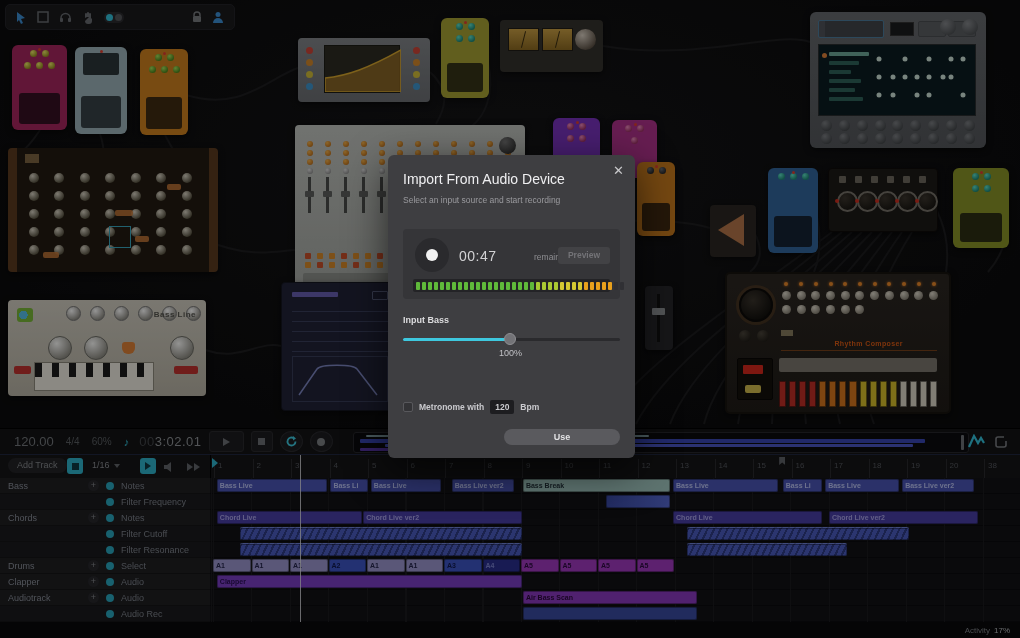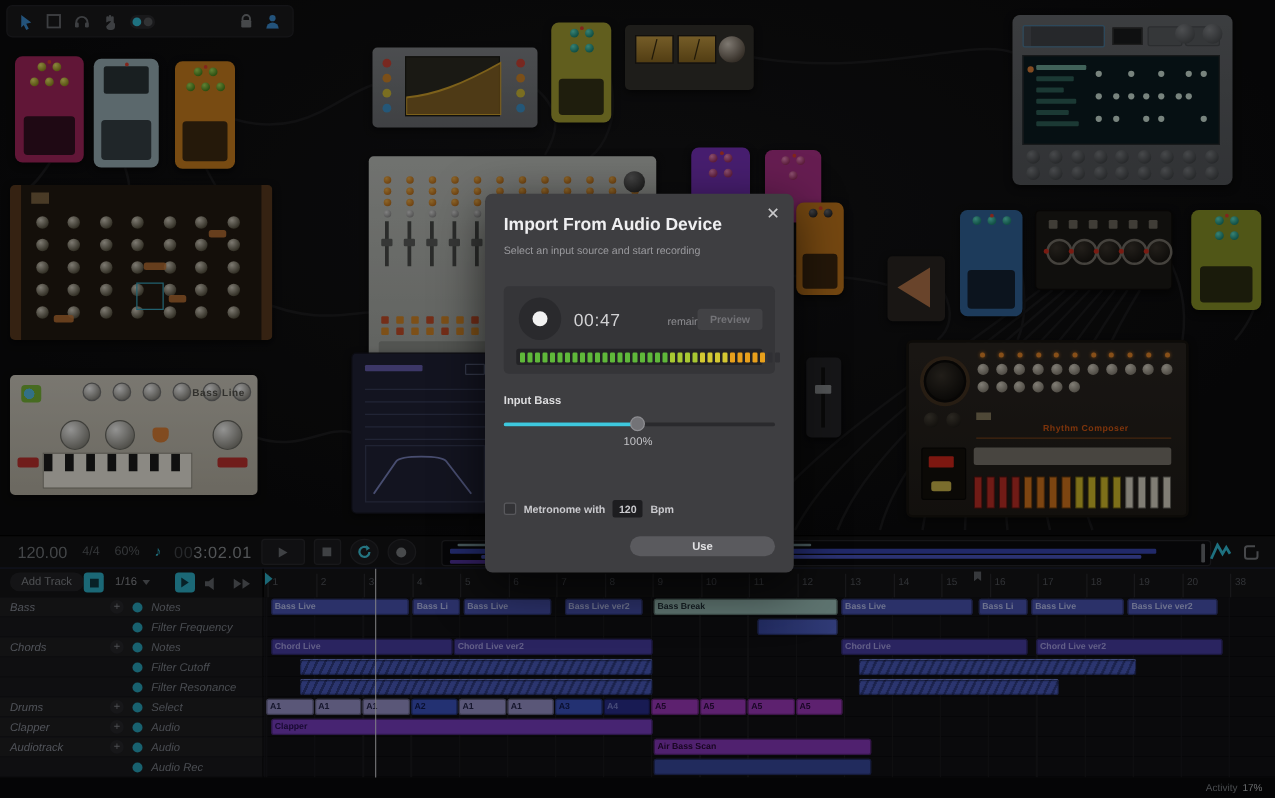--- a/index.html
+++ b/index.html
@@ -141,21 +141,21 @@
   .cybtn .dtri{width:0;height:0;border-top:4px solid transparent;border-bottom:4px solid transparent;border-left:6px solid #0e3a44;}
   #gridsel{position:absolute;left:92px;top:5px;color:#8a8d92;font-size:9px;}
   .carot{display:inline-block;width:0;height:0;border-left:3px solid transparent;border-right:3px solid transparent;border-top:4px solid #63666b;margin-left:4px;vertical-align:middle;}
   #ruler{position:absolute;left:210px;top:0;width:810px;height:23px;border-left:1px solid #000;}
   .rtick{position:absolute;top:4px;bottom:0;width:1px;background:#2a2a2e;}
   .rnum{position:absolute;top:6px;font-size:8px;color:#55585e;}
   .mk-loop{position:absolute;left:1px;top:3px;width:0;height:0;border-top:5px solid transparent;border-bottom:5px solid transparent;border-left:6px solid #2fb4cc;}
   .mk-end{position:absolute;top:2px;width:6px;height:8px;background:#606368;clip-path:polygon(0 0,100% 0,100% 100%,50% 70%,0 100%);}
   
   #tracks-panel{position:absolute;left:0;top:478px;width:210px;height:144px;background:#1b1b1e;border-right:1px solid #000;z-index:2;}
-  .trow{position:absolute;left:0;width:210px;height:16px;border-bottom:1px solid #161618;box-sizing:border-box;font-style:italic;}
+  .trow{position:absolute;left:0;width:210px;height:16px;border-bottom:1px solid #161618;box-sizing:border-box;}
   .trow.first{background:#1f1f22;}
   .tname{position:absolute;left:8px;top:3px;font-size:9px;color:#8b909a;}
   .plus{position:absolute;left:88px;top:2px;width:11px;height:11px;border-radius:50%;background:#28282c;color:#84878c;font-size:9px;line-height:11px;text-align:center;}
   .pdot{position:absolute;left:106px;top:4px;width:8px;height:8px;border-radius:50%;background:#2aa8bf;}
   .pname{position:absolute;left:121px;top:3px;font-size:9px;color:#7e838c;}
   #timeline-body{position:absolute;left:210px;top:478px;width:810px;height:144px;z-index:2;background:#121215;
     background-image:repeating-linear-gradient(to right,#1a1a1e 0 1px,transparent 1px 38.5px),repeating-linear-gradient(to bottom,transparent 0 15px,#0c0c0e 15px 16px);background-position:3px 0,0 0;}
   .clip{position:absolute;height:13px;border-radius:2px;font-size:7px;font-weight:bold;line-height:13px;padding-left:3px;box-sizing:border-box;overflow:hidden;white-space:nowrap;box-shadow:inset 0 0 0 1px rgba(0,0,0,.35);}
   .c-blue{background:#4a55b5;color:#bcc4f4;}
   .c-light{background:#a2c9c2;color:#24323a;}
@@ -171,21 +171,21 @@
   .c-recblue{background:#3a4aa0;}
   #playhead{position:absolute;left:300px;top:455px;width:1px;height:167px;background:rgba(225,225,230,.8);z-index:4;}
   
   #status-bar{position:absolute;left:0;top:622px;width:1020px;height:16px;background:#0a0a0b;z-index:2;display:flex;align-items:center;justify-content:flex-end;padding-right:10px;box-sizing:border-box;gap:4px;}
   #status-bar span{font-size:8px;}
   #act-label{color:#7e8288;} #act-val{color:#b8bcc0;}
   
   #dim{position:absolute;left:0;top:0;width:1020px;height:638px;background:rgba(0,0,0,.42);z-index:50;}
   #modal{position:absolute;left:388px;top:155px;width:247px;height:303px;background:#3e3e41;border-radius:6px;z-index:60;box-shadow:0 12px 40px rgba(0,0,0,.65);box-sizing:border-box;padding:14px 15px;}
   #m-close{position:absolute;right:11px;top:9px;color:#c9c9cb;font-size:13px;line-height:13px;}
-  #m-title{font-size:14px;font-weight:bold;color:#efeff1;margin-top:2px;}
+  #m-title{font-size:14px;font-weight:normal;color:#efeff1;margin-top:2px;}
   #m-sub{font-size:8.5px;color:#9a9a9e;margin-top:8px;}
   #m-rec{position:absolute;left:15px;right:15px;top:74px;height:70px;background:#353538;border-radius:4px;}
   #m-recbtn{position:absolute;left:12px;top:9px;width:34px;height:34px;border-radius:50%;background:#2a2a2d;display:flex;align-items:center;justify-content:center;}
   #m-recbtn b{width:12px;height:12px;border-radius:50%;background:#f2f2f2;}
   #m-time{position:absolute;left:56px;top:19px;font-size:14px;color:#d2d2d4;letter-spacing:.5px;}
   #m-remain{position:absolute;left:103px;top:23px;font-size:8.5px;color:#8e8e92;padding-left:28px;}
   #m-preview{position:absolute;right:10px;top:18px;width:52px;height:17px;border-radius:3px;background:#424245;color:#737377;font-size:8.5px;font-weight:bold;text-align:center;line-height:17px;}
   #m-meter{position:absolute;left:10px;right:10px;bottom:7px;height:13px;background:#232326;border-radius:2px;display:flex;align-items:center;gap:2px;padding:0 3px;box-sizing:border-box;}
   #m-meter i{width:4px;height:8px;border-radius:1px;flex:none;}
   #m-inlabel{position:absolute;left:15px;top:160px;font-size:9px;font-weight:bold;color:#dcdcde;}

